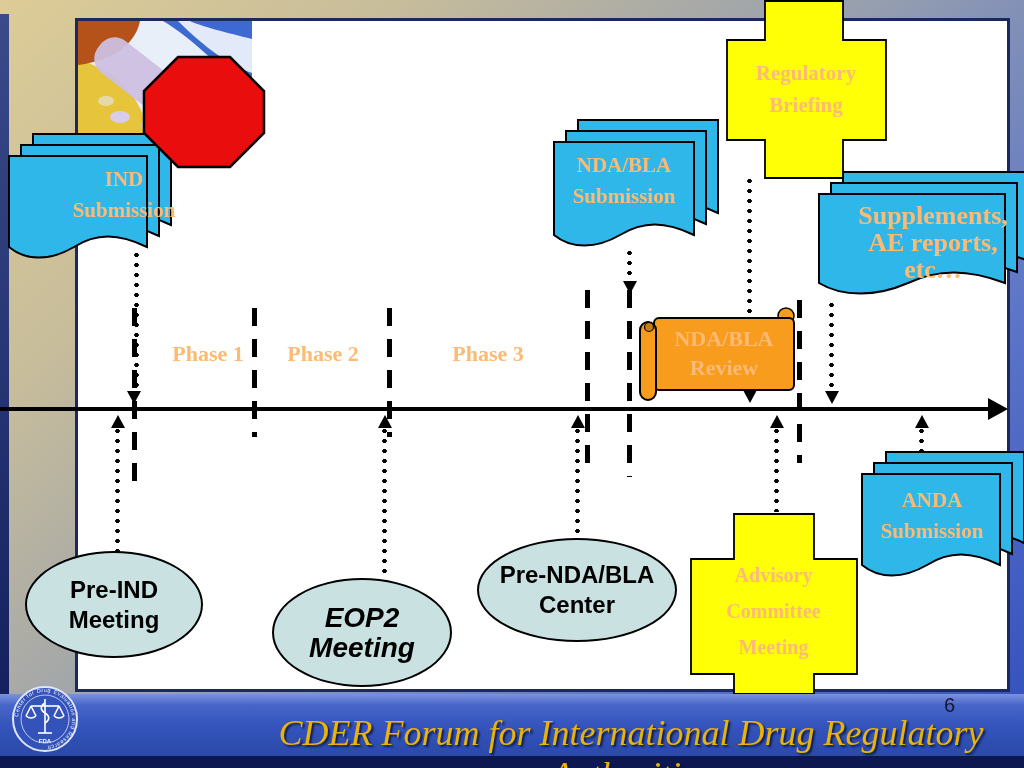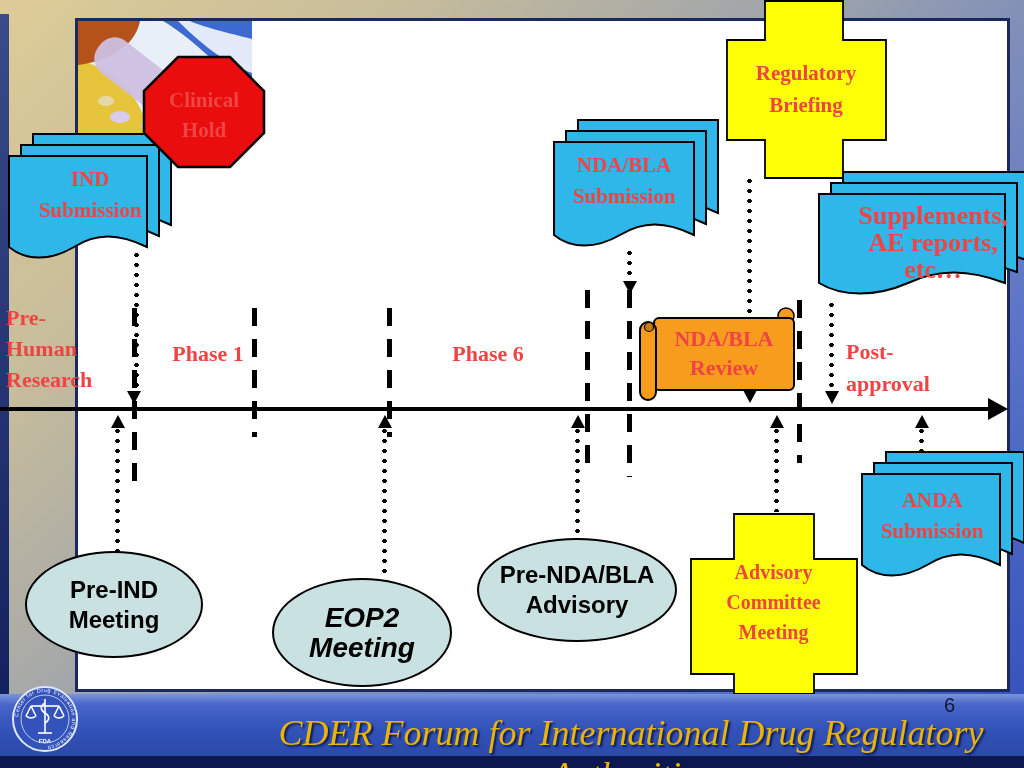--- a/index.html
+++ b/index.html
@@ -13,21 +13,21 @@
   
   #footer-bar{left:0;top:694px;width:1024px;height:62px;
     background:linear-gradient(180deg,#7b93de 0%,#4765c9 18%,#3353bb 55%,#2b49a8 100%);z-index:8;}
   #footer-title{left:250px;right:12px;top:712px;text-align:center;color:#eab308;
     font-style:italic;font-weight:normal;font-size:36px;z-index:9;
     text-shadow:2px 2px 2px rgba(10,20,70,.85);}
   #bottom-navy-strip{left:0;top:756px;width:1024px;height:12px;background:#0d1850;z-index:8;}
   #page-number{left:944px;top:694px;font-family:"Liberation Sans",sans-serif;font-size:20px;color:#15152e;z-index:10;}
   
   .pre{white-space:pre-line;}
-  .serif-b{font-weight:bold;color:#ef4444;}
+  .serif-b{font-weight:bold;color:#fdba74;}
   .sans-b{font-family:"Liberation Sans",sans-serif;font-weight:bold;color:#000;}
   .ctr{text-align:center;}
   
   #timeline-line{left:0;top:407px;width:990px;height:4px;background:#000;z-index:3;}
   #timeline-arrowhead{left:988px;top:398px;width:0;height:0;border-top:11px solid transparent;
     border-bottom:11px solid transparent;border-left:20px solid #000;z-index:3;}
   .vdash{width:5px;background-image:repeating-linear-gradient(180deg,#000 0 18px,transparent 18px 31px);z-index:3;}
   .vdots{width:5px;background-image:radial-gradient(circle at 2.5px 3px,#000 2px,transparent 2.5px);
     background-size:5px 10px;background-repeat:repeat-y;z-index:4;}
   .arr-down{width:0;height:0;border-left:7px solid transparent;border-right:7px solid transparent;
@@ -63,34 +63,32 @@
       <ellipse cx="42" cy="96" rx="10" ry="6" fill="#d8cdea"></ellipse>
       <ellipse cx="72" cy="104" rx="9" ry="6" fill="#cfc3e2"></ellipse>
       <ellipse cx="28" cy="80" rx="8" ry="5" fill="#e6d9a8"></ellipse>
     </svg>
   </div>
 
   <div class="abs" style="left:142px;top:55px;width:124px;height:114px;z-index:6;">
     <svg width="124" height="114" viewBox="0 0 124 114">
       <polygon points="36,2 88,2 122,36 122,78 88,112 36,112 2,78 2,36" fill="#E90D0D" stroke="#000" stroke-width="2.5"></polygon>
     </svg>
-    <div class="abs ctr serif-b pre" style="left:0;top:30px;width:124px;font-size:21px;line-height:30px;">Clinical
-Hold</div>
   </div>
 
   <div class="abs" style="left:8px;top:133px;z-index:5;">
     <svg width="166" height="132" viewBox="0 0 166 132">
       <g fill="#2FB7E9" stroke="#000" stroke-width="2">
         <path transform="translate(24,0)" d="M1,1 H139 V92 C110,78 88,78 66,92 C42,106 18,106 1,92 Z"></path>
         <path transform="translate(12,11)" d="M1,1 H139 V92 C110,78 88,78 66,92 C42,106 18,106 1,92 Z"></path>
         <path transform="translate(0,22)" d="M1,1 H139 V92 C110,78 88,78 66,92 C42,106 18,106 1,92 Z"></path>
       </g>
     </svg>
   </div>
-  <div class="abs ctr serif-b pre doc-text" style="left:8px;top:164px;width:164px;">IND
+  <div class="abs ctr serif-b pre doc-text" style="left:8px;top:164px;width:140px;padding-left:46px;">IND
 Submission</div>
 
   <div class="abs" style="left:553px;top:119px;z-index:5;">
     <svg width="168" height="134" viewBox="0 0 168 134">
       <g fill="#2FB7E9" stroke="#000" stroke-width="2">
         <path transform="translate(24,0)" d="M1,1 H141 V94 C112,80 90,80 67,94 C43,108 18,108 1,94 Z"></path>
         <path transform="translate(12,11)" d="M1,1 H141 V94 C112,80 90,80 67,94 C43,108 18,108 1,94 Z"></path>
         <path transform="translate(0,22)" d="M1,1 H141 V94 C112,80 90,80 67,94 C43,108 18,108 1,94 Z"></path>
       </g>
     </svg>
@@ -128,42 +126,38 @@
       <polygon points="39,1 117,1 117,40 160,40 160,140 117,140 117,178 39,178 39,140 1,140 1,40 39,40" fill="#FFFF05" stroke="#000" stroke-width="1.8"></polygon>
     </svg>
     <div class="abs ctr serif-b pre" style="left:0;top:57px;width:160px;font-size:21px;line-height:32px;">Regulatory
 Briefing</div>
   </div>
 
   <div class="abs" style="left:690px;top:513px;z-index:6;">
     <svg width="169" height="183" viewBox="0 0 169 183">
       <polygon points="44,1 124,1 124,46 167,46 167,161 124,161 124,181 44,181 44,161 1,161 1,46 44,46" fill="#FFFF05" stroke="#000" stroke-width="1.8"></polygon>
     </svg>
-    <div class="abs ctr serif-b pre" style="left:0;top:44px;width:167px;font-size:20px;line-height:30px;">Advisory
+    <div class="abs ctr serif-b pre" style="left:0;top:44px;width:167px;font-size:20px;line-height:36px;">Advisory
 Committee
 Meeting</div>
   </div>
 
   <div id="timeline-line" class="abs"></div>
   <div id="timeline-arrowhead" class="abs"></div>
 
   <div class="abs vdash" style="left:132px;top:308px;height:182px;"></div>
   <div class="abs vdash" style="left:252px;top:308px;height:129px;"></div>
   <div class="abs vdash" style="left:387px;top:308px;height:129px;"></div>
   <div class="abs vdash" style="left:585px;top:290px;height:180px;"></div>
   <div class="abs vdash" style="left:627px;top:290px;height:187px;"></div>
   <div class="abs vdash" style="left:797px;top:300px;height:163px;"></div>
 
-  <div class="abs serif-b pre" style="left:6px;top:302px;font-size:22px;line-height:31px;z-index:3;">Pre-
-Human
-Research</div>
   <div class="abs ctr serif-b phase-label" style="left:152px;top:341px;width:112px;">Phase 1</div>
-  <div class="abs ctr serif-b phase-label" style="left:420px;top:341px;width:136px;">Phase 6</div>
-  <div class="abs serif-b pre" style="left:846px;top:336px;font-size:22px;line-height:32px;z-index:3;">Post-
-approval</div>
+  <div class="abs ctr serif-b phase-label" style="left:262px;top:341px;width:122px;">Phase 2</div>
+  <div class="abs ctr serif-b phase-label" style="left:420px;top:341px;width:136px;">Phase 3</div>
 
   <div class="abs vdots" style="left:134px;top:252px;height:139px;"></div>
   <div class="abs arr-down" style="left:127px;top:391px;"></div>
 
   <div class="abs arr-up" style="left:111px;top:415px;"></div>
   <div class="abs vdots" style="left:115px;top:428px;height:125px;"></div>
 
   <div class="abs arr-up" style="left:378px;top:415px;"></div>
   <div class="abs vdots" style="left:382px;top:428px;height:150px;"></div>
 
@@ -200,21 +194,21 @@
   <div class="abs ellipse" style="left:25px;top:551px;width:174px;height:103px;">
     <div class="ctr sans-b pre" style="font-size:24px;line-height:30px;">Pre-IND
 Meeting</div>
   </div>
   <div class="abs ellipse" style="left:272px;top:578px;width:176px;height:105px;">
     <div class="ctr sans-b pre" style="font-size:28px;line-height:30px;font-style:italic;">EOP2
 Meeting</div>
   </div>
   <div class="abs ellipse" style="left:477px;top:538px;width:196px;height:100px;">
     <div class="ctr sans-b pre" style="font-size:24px;line-height:30px;">Pre-NDA/BLA
-Advisory</div>
+Center</div>
   </div>
 
   <div id="footer-bar" class="abs"></div>
   <div id="footer-title" class="abs">CDER Forum for International Drug Regulatory Authorities</div>
   <div id="bottom-navy-strip" class="abs"></div>
   <div id="page-number" class="abs">6</div>
 
   <div class="abs" style="left:11px;top:685px;z-index:9;">
     <svg width="68" height="68" viewBox="0 0 68 68">
       <circle cx="34" cy="34" r="32" fill="#3353bb" stroke="#dfe6ff" stroke-width="2"></circle>

